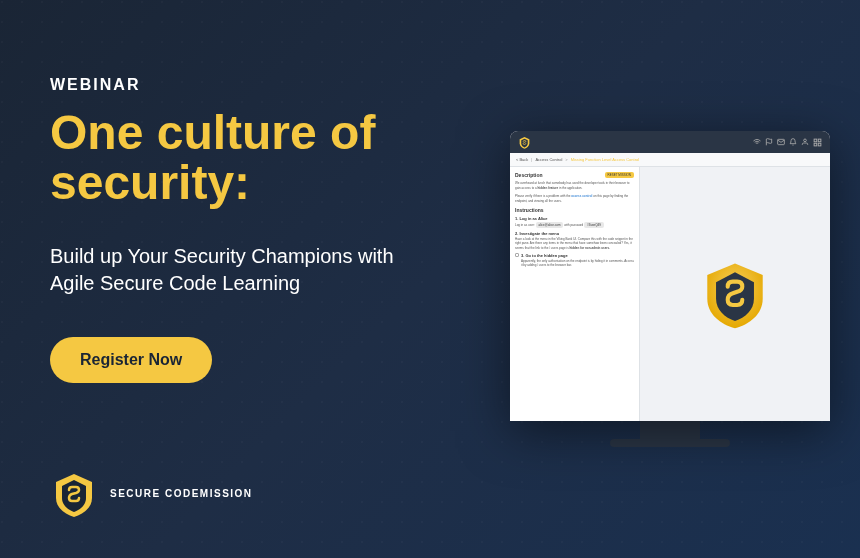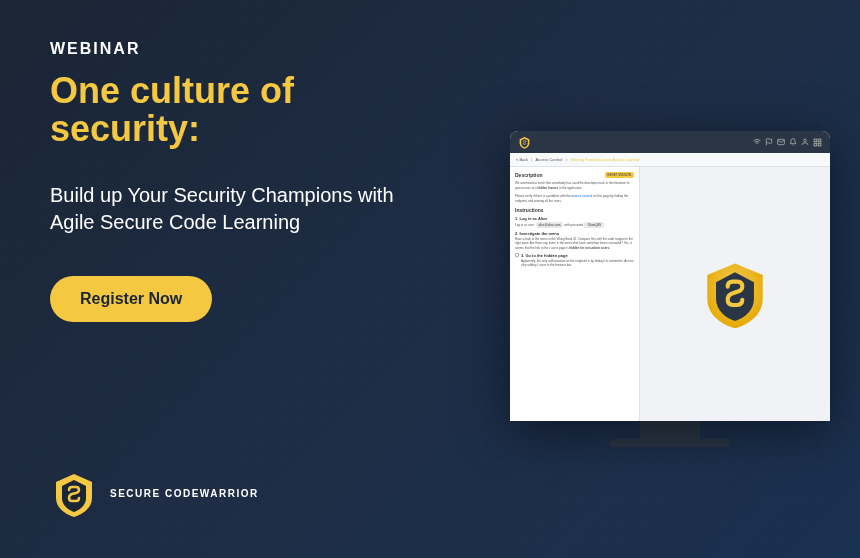--- a/index.html
+++ b/index.html
@@ -17,21 +17,21 @@
       height: 558px;
       display: flex;
       position: relative;
       background: linear-gradient(135deg, #1a2535 0%, #1e2d45 50%, #1a3050 100%);
     }
 
     
     .left-panel {
       width: 480px;
       height: 100%;
-      padding: 40px 50px 40px 50px;
+      padding: 76px 50px 40px 50px;
       display: flex;
       flex-direction: column;
       justify-content: space-between;
       position: relative;
       z-index: 2;
     }
 
     .content-top {
       display: flex;
       flex-direction: column;
@@ -41,21 +41,21 @@
     .webinar-label {
       color: #ffffff;
       font-size: 16px;
       font-weight: 700;
       letter-spacing: 2px;
       text-transform: uppercase;
     }
 
     .headline {
       color: #f5c842;
-      font-size: 36px;
+      font-size: 48px;
       font-weight: 900;
       line-height: 1.05;
       margin-top: 4px;
     }
 
     .subheadline {
       color: #ffffff;
       font-size: 20px;
       font-weight: 500;
       line-height: 1.35;
@@ -355,21 +355,21 @@
       <svg class="logo-shield" viewBox="0 0 48 48" xmlns="http://www.w3.org/2000/svg">
         <path d="M24 4 L42 12 L42 28 C42 38 33 44 24 47 C15 44 6 38 6 28 L6 12 Z" fill="#f5c842" stroke="#f5c842" stroke-width="0"></path>
 
         <path d="M24 10 L36 16 L36 28 C36 35 30 40 24 42 C18 40 12 35 12 28 L12 16 Z" fill="#1a2535"></path>
 
         <path d="M19 20 Q19 17 22 17 L26 17 Q29 17 29 20 Q29 22 26 23 L22 24 Q19 25 19 28 Q19 31 22 31 L26 31 Q29 31 29 28" stroke="#f5c842" stroke-width="2.5" fill="none" stroke-linecap="round"></path>
       </svg>
 
       <div class="logo-text">
         <span class="logo-text-line">SECURE CODE</span>
-        <span class="logo-text-line">WARRIOR</span>
+        <span class="logo-text-line">MISSION</span>
       </div>
     </div>
 
   </div>
 
   <div class="right-panel">
     <div class="monitor">
 
       <div class="monitor-screen">
         <div class="app-ui">

